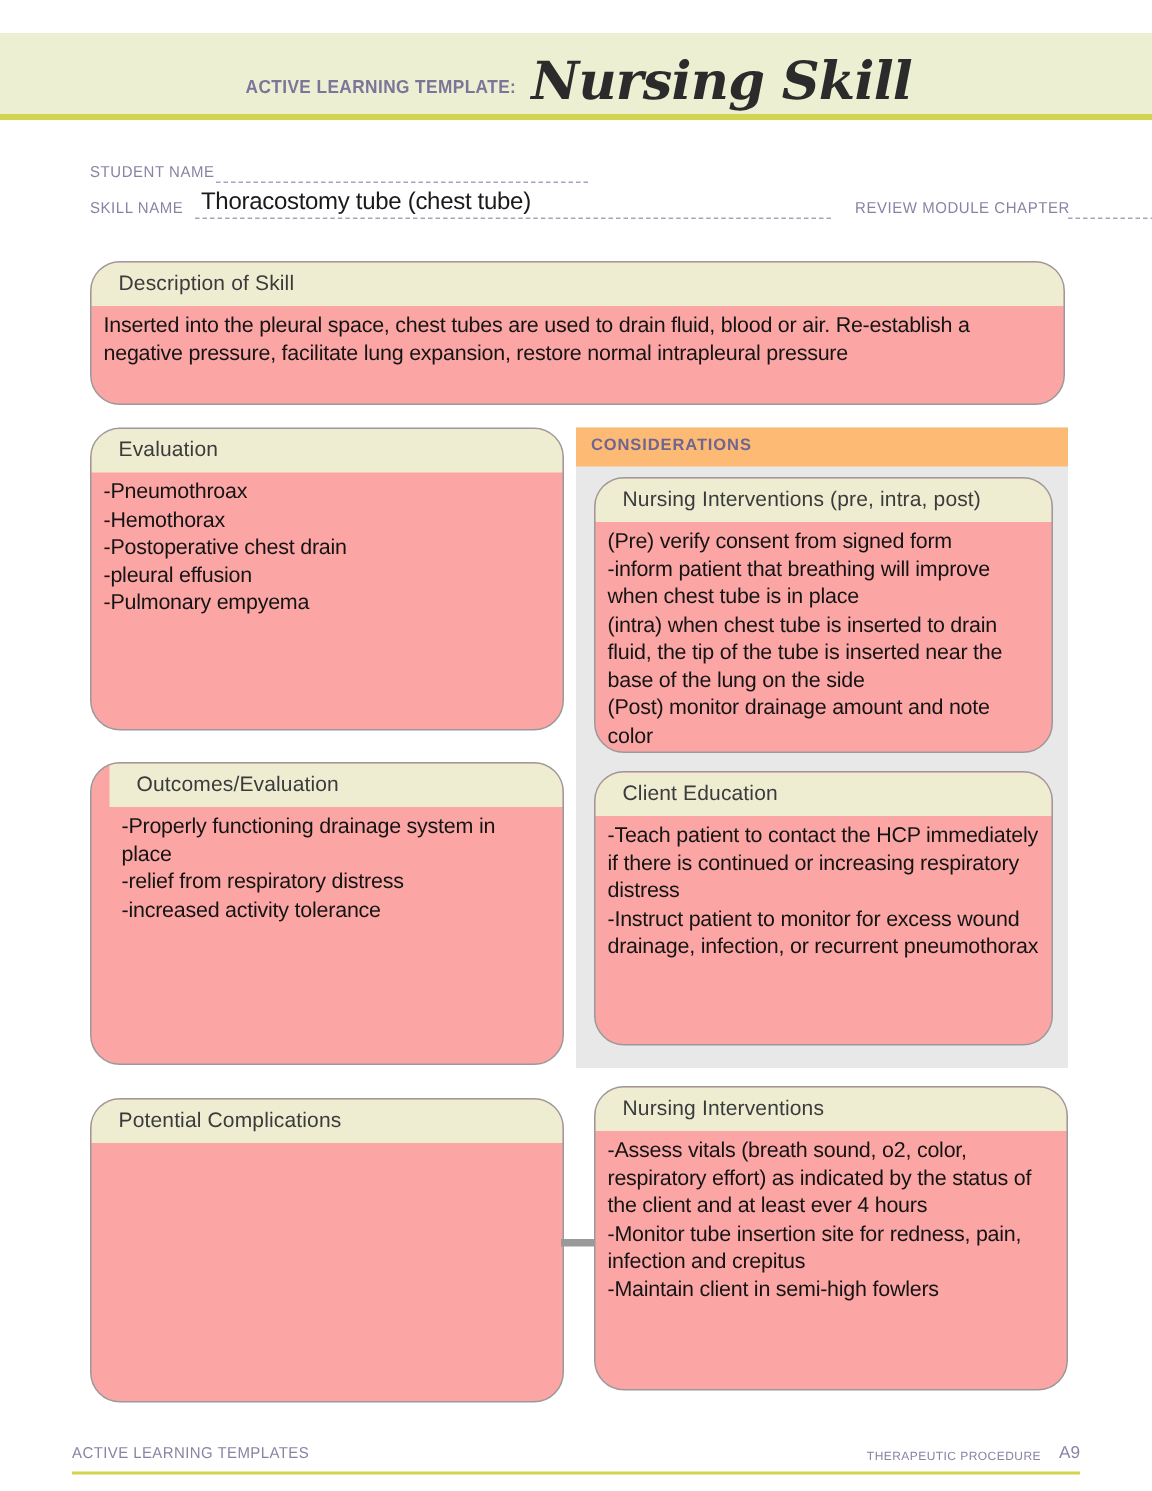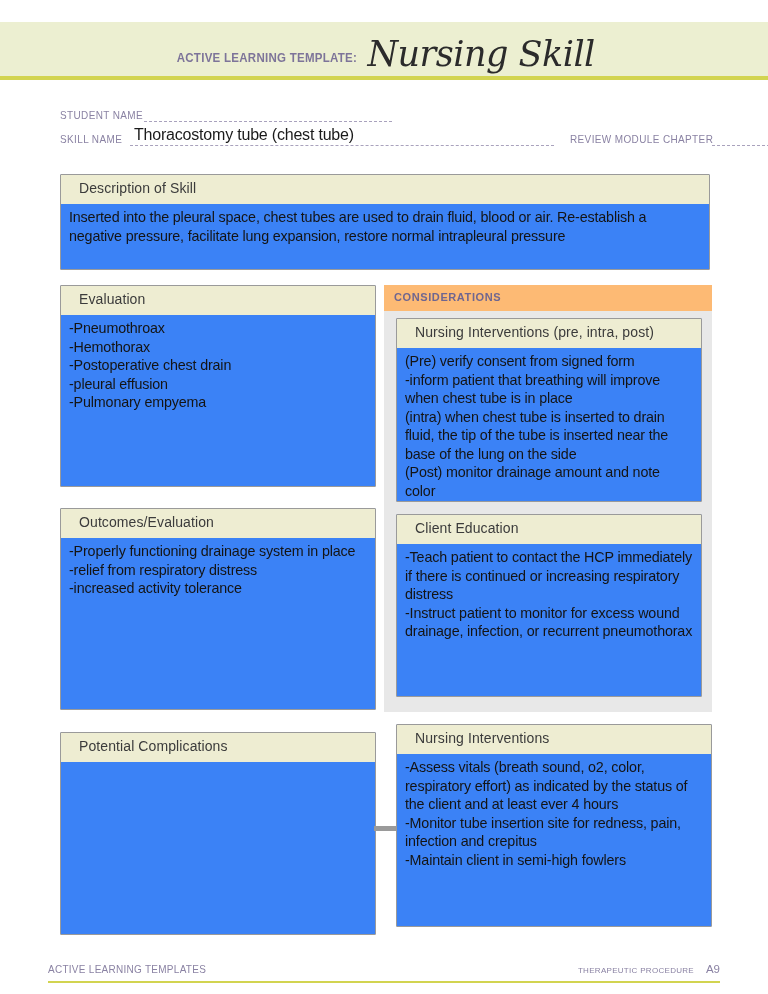--- a/index.html
+++ b/index.html
@@ -57,20 +57,21 @@
     transform: scaleX(0.92);
     transform-origin: right bottom;
   }
   .header-title {
     font-family: "DejaVu Serif", serif;
     font-style: italic;
     font-size: 35px;
     color: #2b2b2b;
     line-height: 1;
     letter-spacing: -0.5px;
+    font-weight: bold;
   }
 
   
   .namelines {
     position: absolute;
     left: 60px;
     top: 100px;
     width: 650px;
   }
   .nameline {
@@ -111,22 +112,22 @@
   #skill-blank { left: 70px; width: 424px; }
   #skill-value { left: 74px; }
   #chapter-label { left: 510px; }
   #chapter-blank { left: 652px; width: 58px; }
 
   
   .card {
     position: absolute;
     box-sizing: border-box;
     border: 1.5px solid #9a9a9a;
-    border-radius: 1px;
-    background: #3b82f6;
+    border-radius: 20px;
+    background: #fca5a5;
     overflow: hidden;
   }
   .card-head {
     background: #eeedd2;
     height: 29px;
     box-sizing: border-box;
     padding: 5px 0 0 18px;
     font-size: 14px;
     color: #3b3b3b;
     letter-spacing: 0.1px;
@@ -137,21 +138,21 @@
     font-size: 14.3px;
     line-height: 1.30;
     color: #141414;
     white-space: pre-line;
     letter-spacing: -0.15px;
   }
 
   
   #card-description { left: 60px;  top: 174px; width: 650px; height: 96px; }
   #card-indications { left: 60px;  top: 285px; width: 316px; height: 202px; }
-  #card-outcomes    { left: 60px;  top: 508px; width: 316px; height: 202px; }
+  #card-outcomes    { left: 60px;  top: 508px; width: 316px; height: 202px; padding-left: 12px; }
   #card-complications { left: 60px; top: 732px; width: 316px; height: 203px; }
 
   #considerations-panel {
     position: absolute;
     left: 384px;
     top: 285px;
     width: 328px;
     height: 427px;
     background: #e8e8e8;
     box-sizing: border-box;

